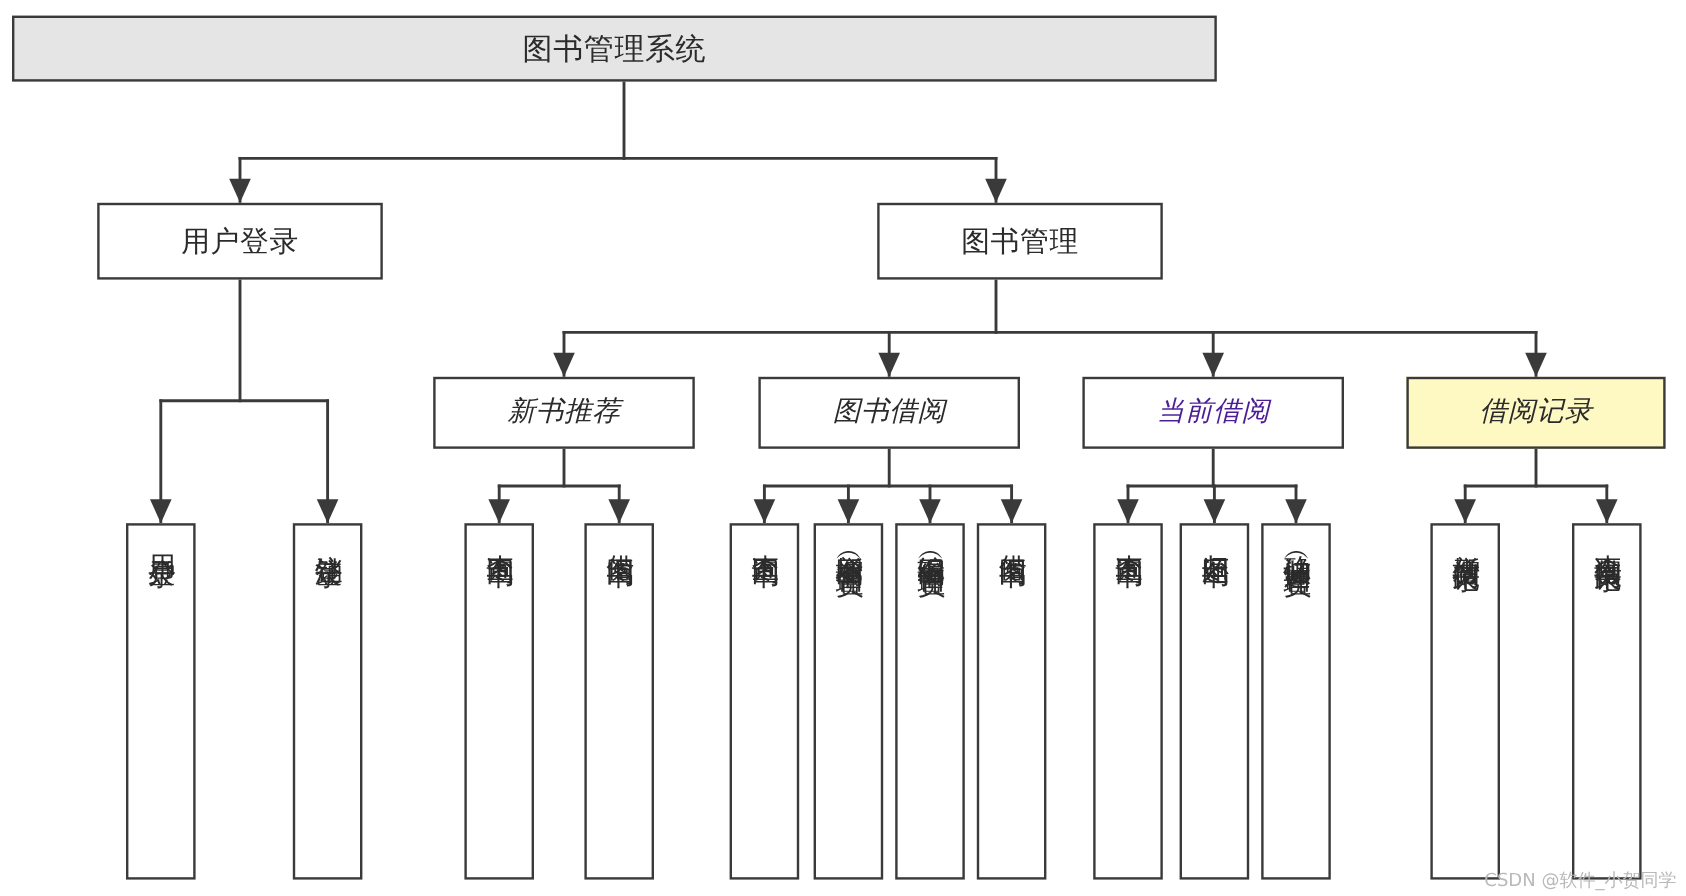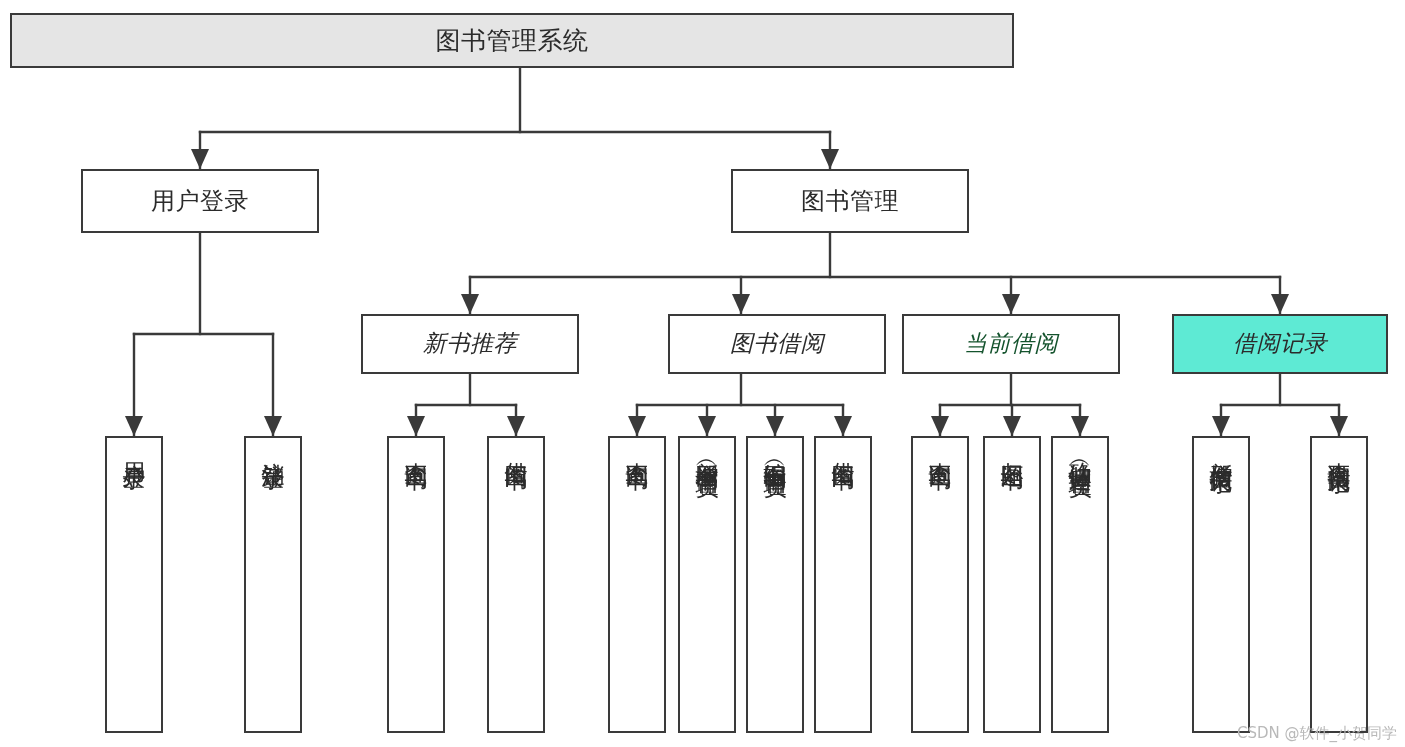--- a/index.html
+++ b/index.html
@@ -140,27 +140,27 @@
       </div>
       <div class="node level-1" style="left: 81px; top: 169px; width: 238px; height: 64px; border-color: rgb(58, 58, 58); background: rgb(255, 255, 255);">
         <span class="node-label" style="color: rgb(43, 43, 43);">用户登录</span>
       </div>
       <div class="node level-1" style="left: 711px; top: 169px; width: 238px; height: 64px; border-color: rgb(58, 58, 58); background: rgb(255, 255, 255); margin-left: 20px;">
         <span class="node-label" style="color: rgb(43, 43, 43);">图书管理</span>
       </div>
       <div class="node level-2" style="left: 361px; top: 314px; width: 218px; height: 60px; border-color: rgb(58, 58, 58); background: rgb(255, 255, 255);">
         <span class="node-label" style="color: rgb(43, 43, 43);">新书推荐</span>
       </div>
-      <div class="node level-2" style="left: 632px; top: 314px; width: 218px; height: 60px; border-color: rgb(58, 58, 58); background: rgb(255, 255, 255); margin-left: 36px;">
+      <div class="node level-2" style="left: 632px; top: 314px; width: 218px; height: 60px; border-color: rgb(58, 58, 58); background: rgb(255, 255, 255);">
         <span class="node-label" style="color: rgb(43, 43, 43);">图书借阅</span>
       </div>
       <div class="node level-2" style="left: 902px; top: 314px; width: 218px; height: 60px; border-color: rgb(58, 58, 58); background: rgb(255, 255, 255);">
-        <span class="node-label" style="color: #14532d;">当前借阅</span>
-      </div>
-      <div class="node level-2" style="left: 1172px; top: 314px; width: 216px; height: 60px; border-color: rgb(58, 58, 58); background: #5eead4;">
+        <span class="node-label" style="color: #4c1d95;">当前借阅</span>
+      </div>
+      <div class="node level-2" style="left: 1172px; top: 314px; width: 216px; height: 60px; border-color: rgb(58, 58, 58); background: #fef9c3;">
         <span class="node-label" style="color: rgb(43, 43, 43);">借阅记录</span>
       </div>
       <div class="node level-3 leaf" style="left: 105px; top: 436px; width: 58px; height: 297px; border-color: rgb(58, 58, 58); background: rgb(255, 255, 255);">
         <span class="node-label" style="color: rgb(43, 43, 43);">用户登录</span>
       </div>
       <div class="node level-3 leaf" style="left: 244px; top: 436px; width: 58px; height: 297px; border-color: rgb(58, 58, 58); background: rgb(255, 255, 255);">
         <span class="node-label" style="color: rgb(43, 43, 43);">注销登录</span>
       </div>
       <div class="node level-3 leaf" style="left: 387px; top: 436px; width: 58px; height: 297px; border-color: rgb(58, 58, 58); background: rgb(255, 255, 255);">
         <span class="node-label" style="color: rgb(43, 43, 43);">查询图书</span>

